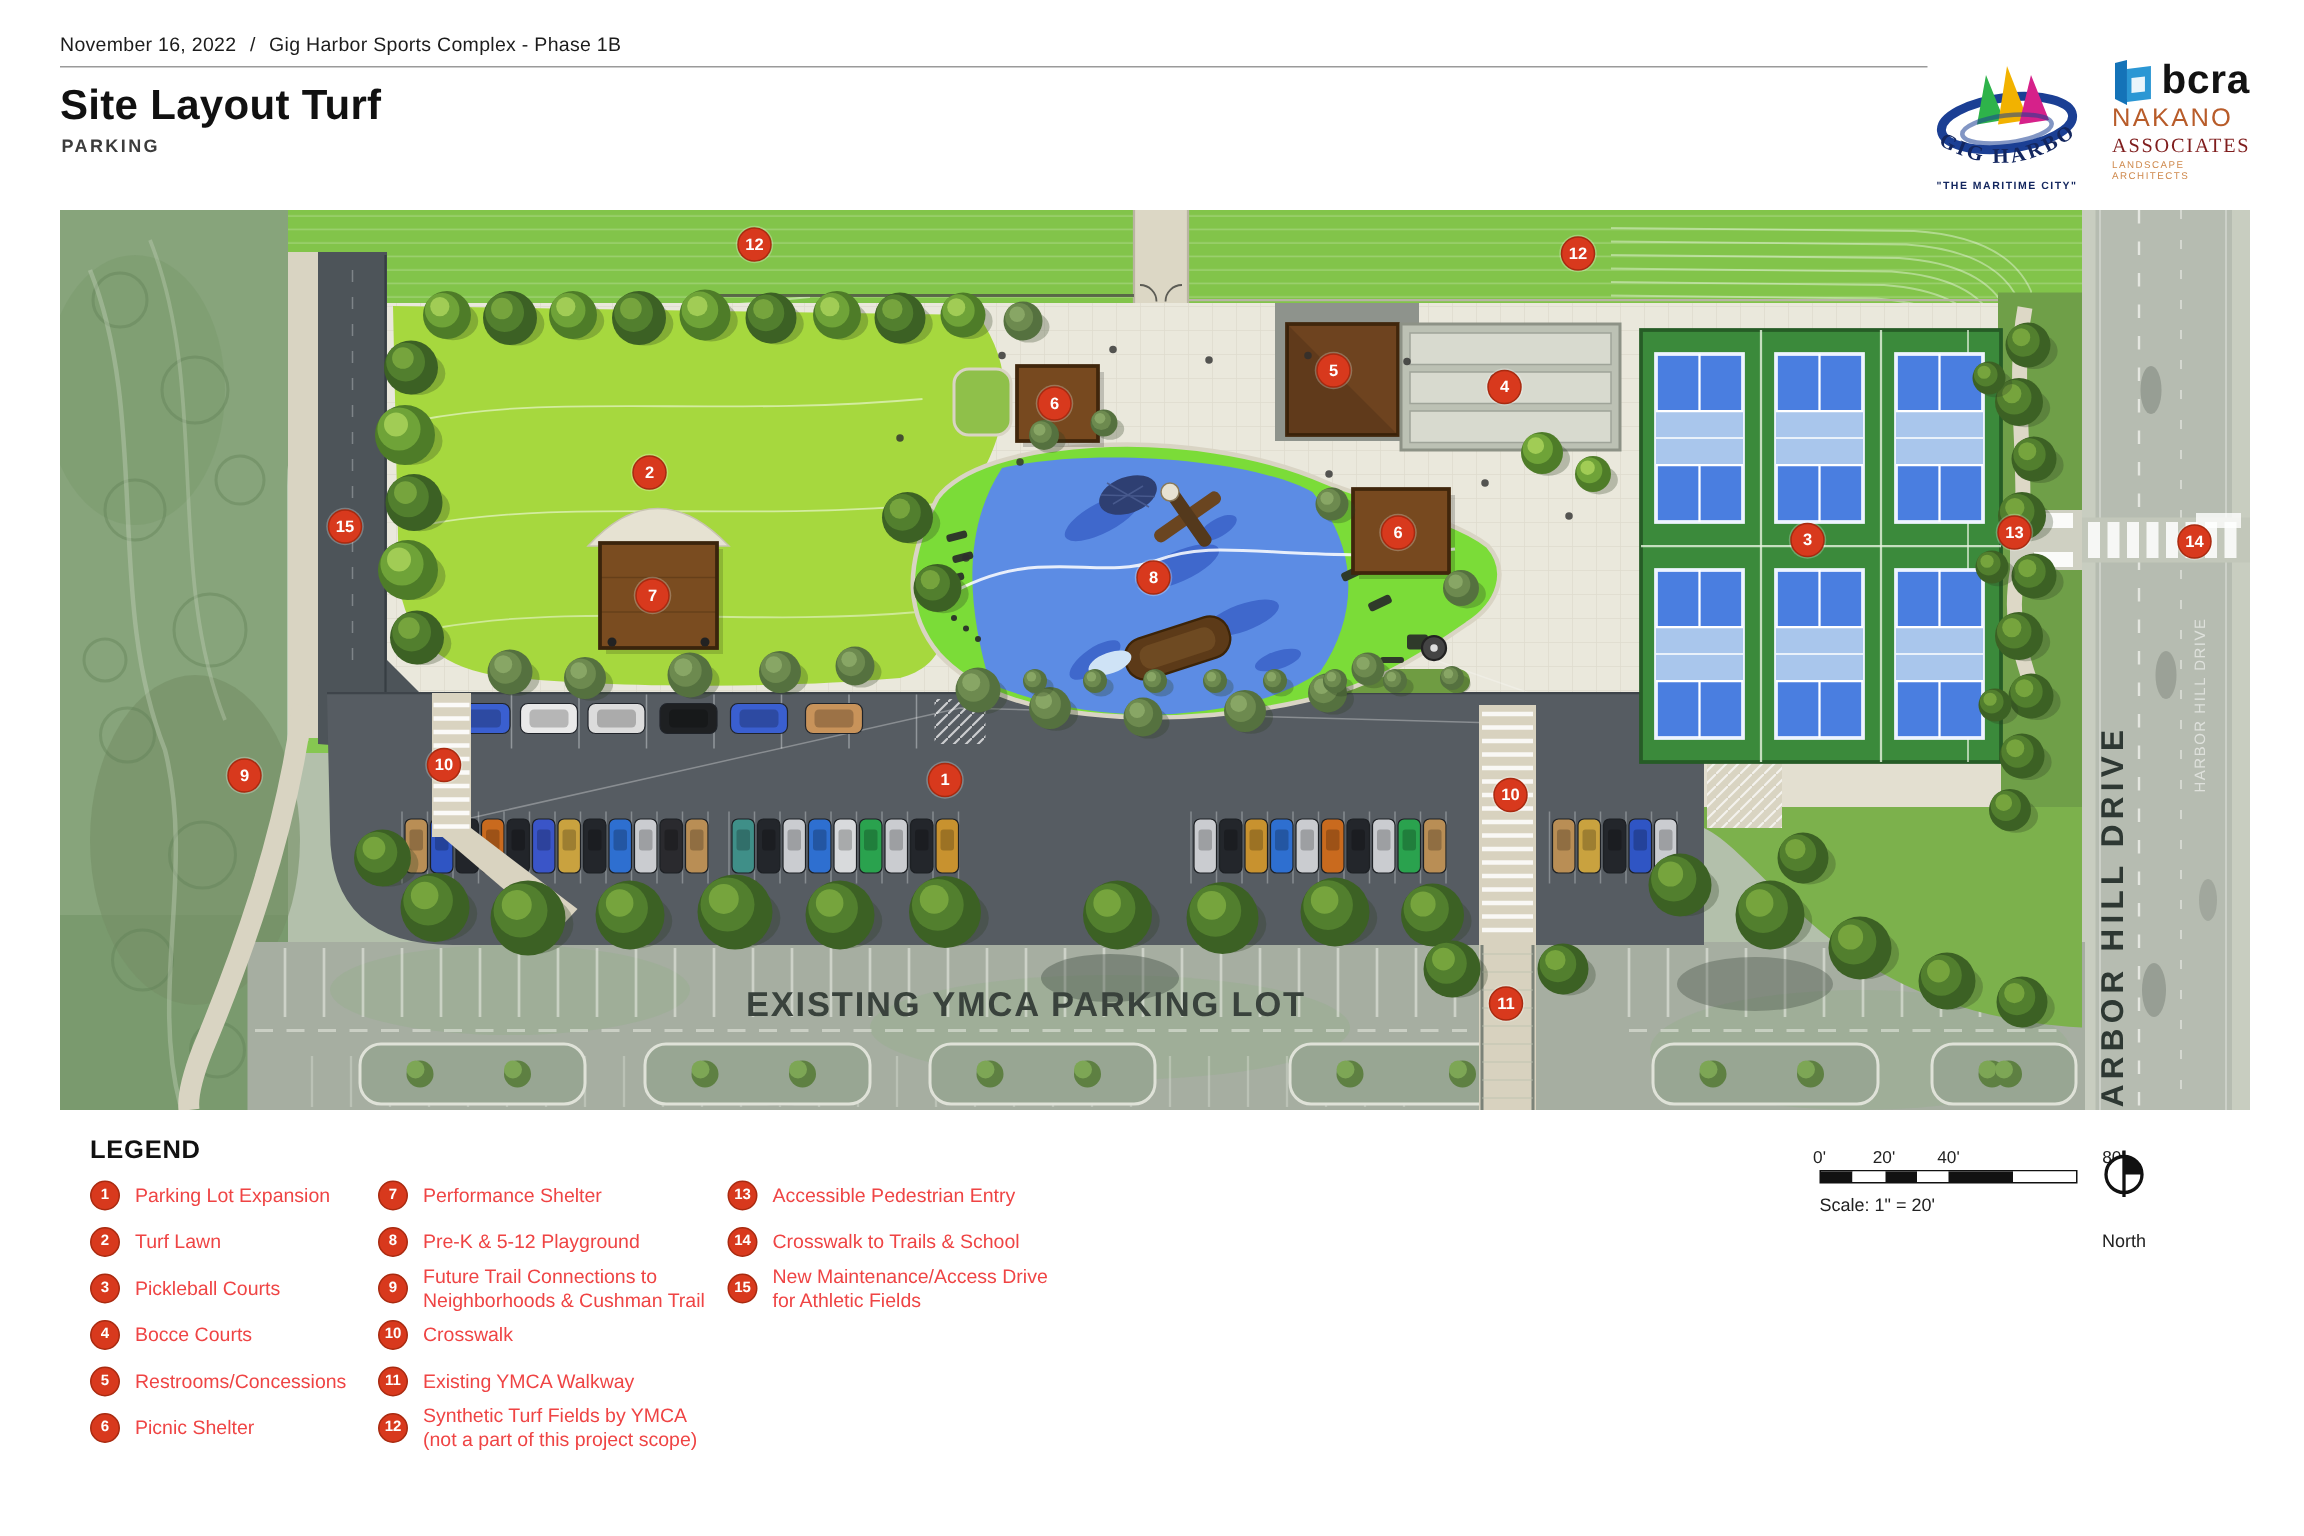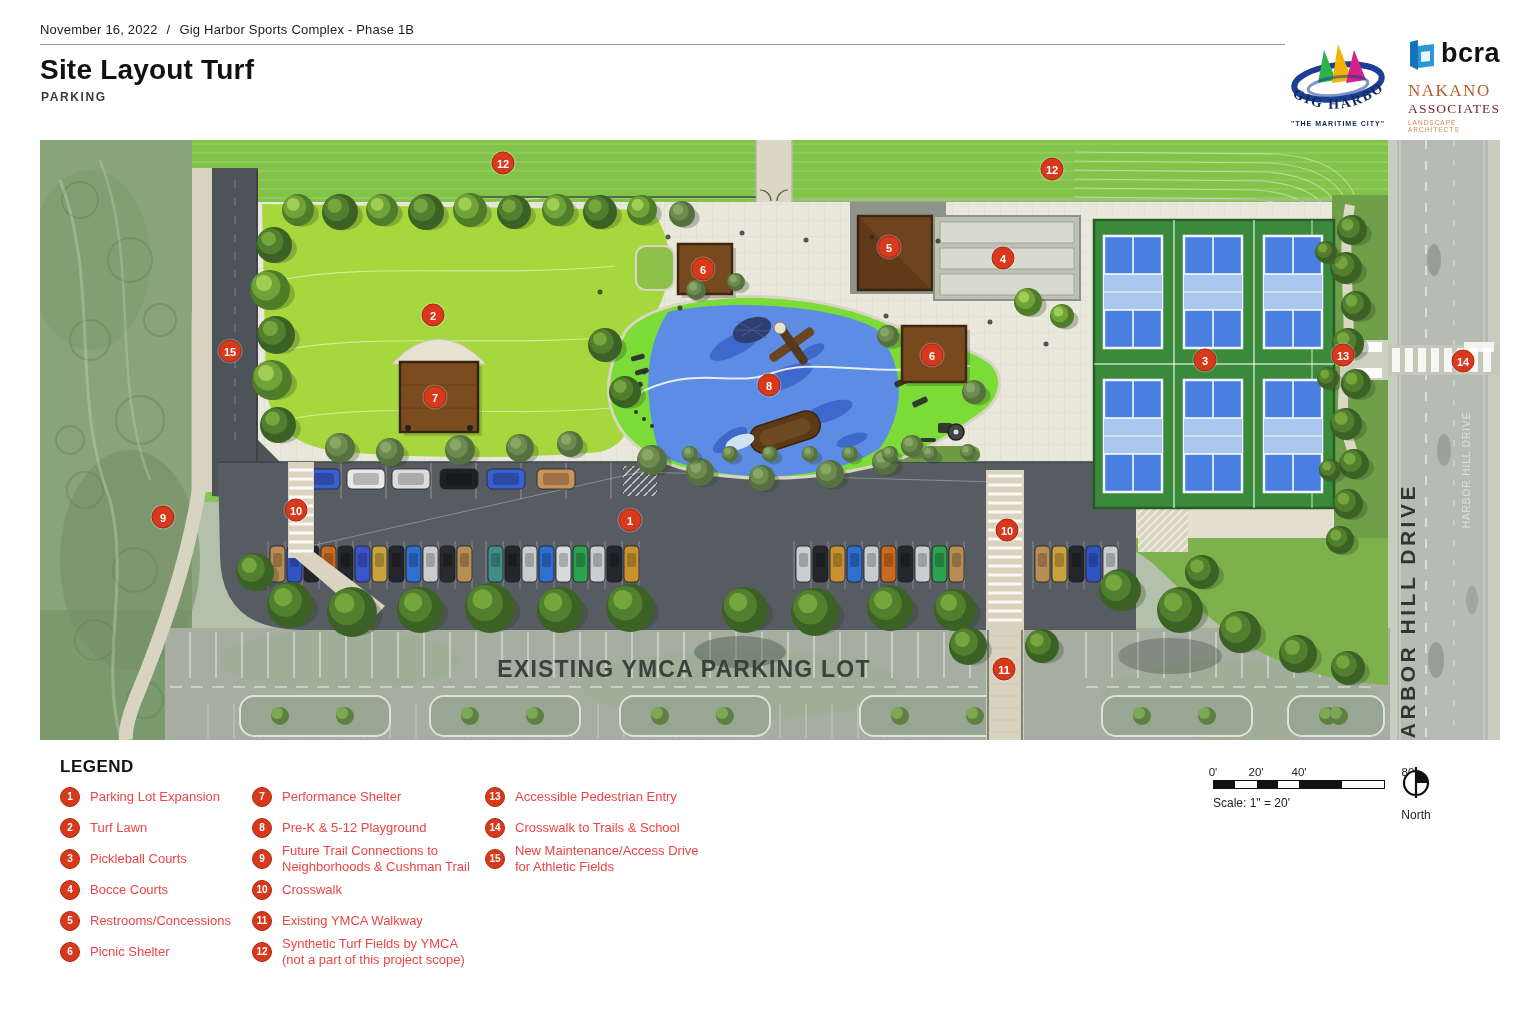--- a/index.html
+++ b/index.html
@@ -9,21 +9,21 @@
   #header-meta{left:40px;top:22px;font-size:13px;font-weight:500;color:#1c1c1c;letter-spacing:.2px;}
   #header-meta .sep{margin:0 9px;color:#1c1c1c;}
   #header-rule{left:40px;top:44px;width:1245px;height:1px;background:#9a9a9a;}
   #page-title{left:40px;top:54px;font-size:28px;font-weight:700;color:#111;letter-spacing:.2px;}
   #page-subtitle{left:41px;top:90px;font-size:12px;font-weight:600;color:#3c3c3c;letter-spacing:1.6px;}
   
   #gh-logo{left:1286px;top:40px;}
   #bcra-block{left:1408px;top:40px;width:92px;}
   #bcra-row{display:flex;align-items:flex-start;gap:5px;}
   #bcra-name{font-size:27px;font-weight:700;color:#121212;letter-spacing:.5px;line-height:1;}
-  #nakano-name{margin-top:12px;font-family:Liberation Serif, serif;font-size:17px;letter-spacing:1.5px;color:#b85c2a;line-height:1.1;}
+  #nakano-name{margin-top:0;font-family:Liberation Sans, sans-serif;font-size:17px;letter-spacing:1.5px;color:#b85c2a;line-height:1.1;}
   #nakano-name2{font-family:"Liberation Serif",serif;font-size:13.5px;letter-spacing:1.2px;color:#7f1d1d;line-height:1.2;}
   #nakano-tag{font-size:6.5px;letter-spacing:1px;color:#cf8a4e;margin-top:2px;}
   
   #map{left:40px;top:140px;width:1460px;height:600px;}
   #map svg{display:block;}
   #marker-layer{left:40px;top:140px;width:1460px;height:600px;pointer-events:none;}
   .map-marker{position:absolute;width:23px;height:23px;border-radius:50%;background:#d8391d;
     border:1.5px solid #a82a10;box-sizing:border-box;color:#fff;font-size:11px;font-weight:700;
     display:flex;align-items:center;justify-content:center;transform:translate(-50%,-50%);
     box-shadow:0 0 0 1px rgba(255,255,255,.25);}
@@ -35,21 +35,21 @@
     box-sizing:border-box;color:#fff;font-size:10px;font-weight:700;display:flex;align-items:center;justify-content:center;}
   .legend-label{font-size:13px;color:#ef4444;line-height:15.5px;}
   
   #scalebar{left:1213px;top:766px;width:172px;}
   #scale-ticks{position:relative;height:14px;font-size:11.5px;color:#222;}
   #scale-ticks span{position:absolute;transform:translateX(-50%);}
   #scale-bar{height:7px;border:1px solid #111;display:flex;box-sizing:content-box;background:#fff;}
   #scale-bar div{height:100%;}
   #scale-label{margin-top:7px;font-size:12px;color:#222;}
   #north-block{left:1396px;top:766px;width:40px;text-align:center;}
-  #north-label{font-size:12px;color:#222;margin-top:4px;}
+  #north-label{font-size:12px;color:#222;margin-top:15px;}
 </style>
 </head>
 <body>
 
 <div class="abs" id="header-meta">
   <span>November 16, 2022</span><span class="sep">/</span><span>Gig Harbor Sports Complex - Phase 1B</span>
 </div>
 <div class="abs" id="header-rule"></div>
 <div class="abs" id="page-title">Site Layout Turf</div>
 <div class="abs" id="page-subtitle">PARKING</div>

